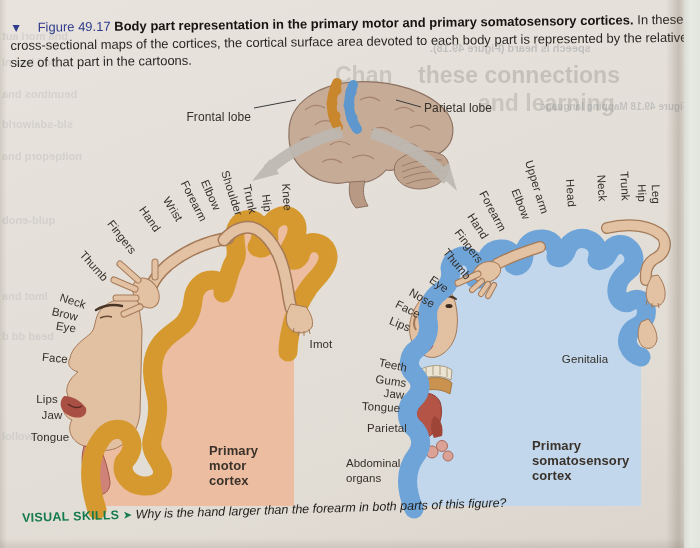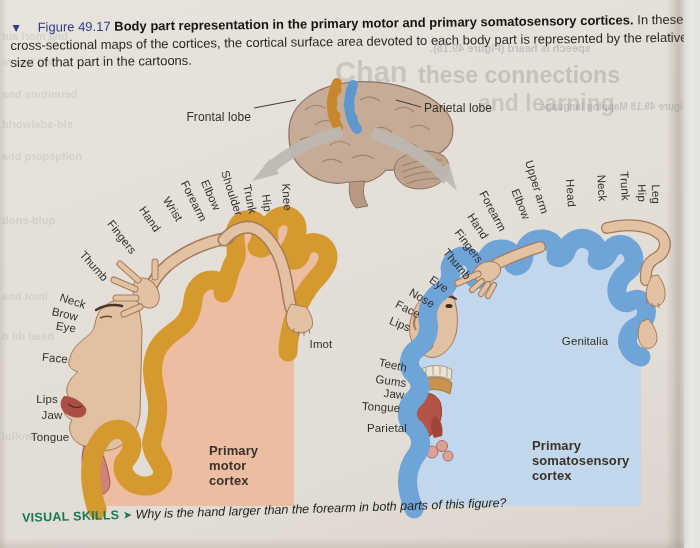--- a/index.html
+++ b/index.html
@@ -38,21 +38,21 @@
   .skills .ar{color:#157a4e;font-size:11px;}
   .skills .q{font-style:italic;color:#201d19;}
 </style>
 </head>
 <body>
 
 <div class="page">
 
   <div>
     <span class="ghost mir" style="left:430px;top:42px;font-size:11px;opacity:.30;">speech is heard (Figure 49.18).</span>
-    <span class="ghost" style="left:335px;top:56px;font-size:29px;opacity:.26;">Chan</span>
+    <span class="ghost" style="left:335px;top:62px;font-size:23px;opacity:.26;">Chan</span>
     <span class="ghost" style="left:418px;top:62px;font-size:23px;opacity:.30;">these connections</span>
     <span class="ghost" style="left:478px;top:90px;font-size:23px;opacity:.26;">and learning</span>
     <span class="ghost mir" style="left:540px;top:101px;font-size:10px;opacity:.28;">Figure 49.18 Mapping language</span>
     <span class="ghost mir" style="left:2px;top:30px;font-size:11px;opacity:.16;">bna mori aut</span>
     <span class="ghost mir" style="left:2px;top:56px;font-size:11px;opacity:.16;">bod boa ni</span>
     <span class="ghost mir" style="left:2px;top:88px;font-size:11px;opacity:.16;">beunitnos bna</span>
     <span class="ghost mir" style="left:2px;top:118px;font-size:11px;opacity:.16;">sld-sdaiworld</span>
     <span class="ghost mir" style="left:2px;top:150px;font-size:11px;opacity:.16;">noitqeqorq bna</span>
     <span class="ghost mir" style="left:2px;top:214px;font-size:11px;opacity:.16;">quld-enob</span>
     <span class="ghost mir" style="left:2px;top:290px;font-size:11px;opacity:.15;">Imot bna</span>
@@ -260,21 +260,23 @@
 
   <span class="lbl" style="left:439px;top:284px;--r:34deg;">Eye</span>
   <span class="lbl" style="left:422px;top:298px;--r:30deg;">Nose</span>
   <span class="lbl" style="left:408px;top:309px;--r:27deg;">Face</span>
   <span class="lbl" style="left:400px;top:324px;--r:22deg;">Lips</span>
   <span class="lbl" style="left:393px;top:365px;--r:12deg;">Teeth</span>
   <span class="lbl" style="left:391px;top:381px;--r:8deg;">Gums</span>
   <span class="lbl" style="left:394px;top:394px;--r:5deg;">Jaw</span>
   <span class="lbl" style="left:381px;top:407px;--r:3deg;">Tongue</span>
   <span class="lbl" style="left:387px;top:428px;">Parietal</span>
-  <span class="lbl" style="left:585px;top:341px;">Genitalia</span>
+  <span class="blk" style="left:346px;top:456px;">Abdominal
+organs</span>
+  <span class="lbl" style="left:585px;top:359px;">Genitalia</span>
 
   <div class="ttl" style="left:209px;top:444px;">Primary
 motor
 cortex</div>
   <div class="ttl" style="left:532px;top:439px;">Primary
 somatosensory
 cortex</div>
 
   <div class="skills">
     <span class="vs">VISUAL SKILLS</span>

